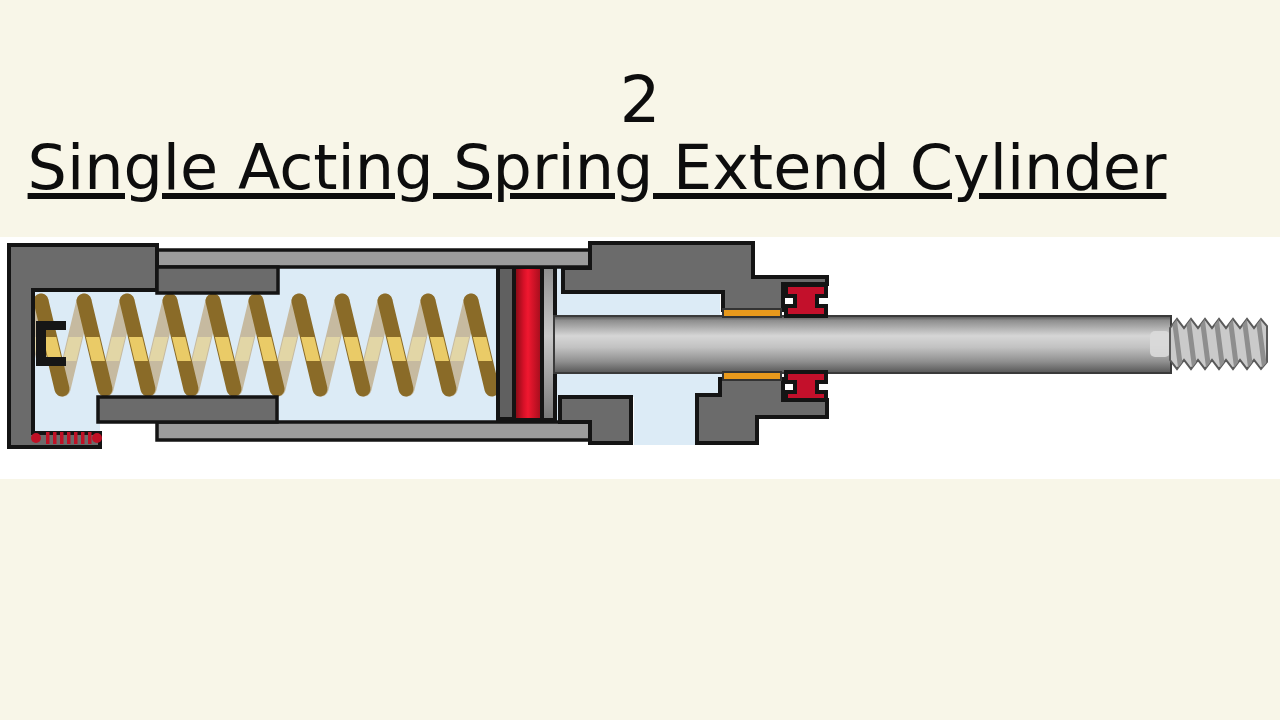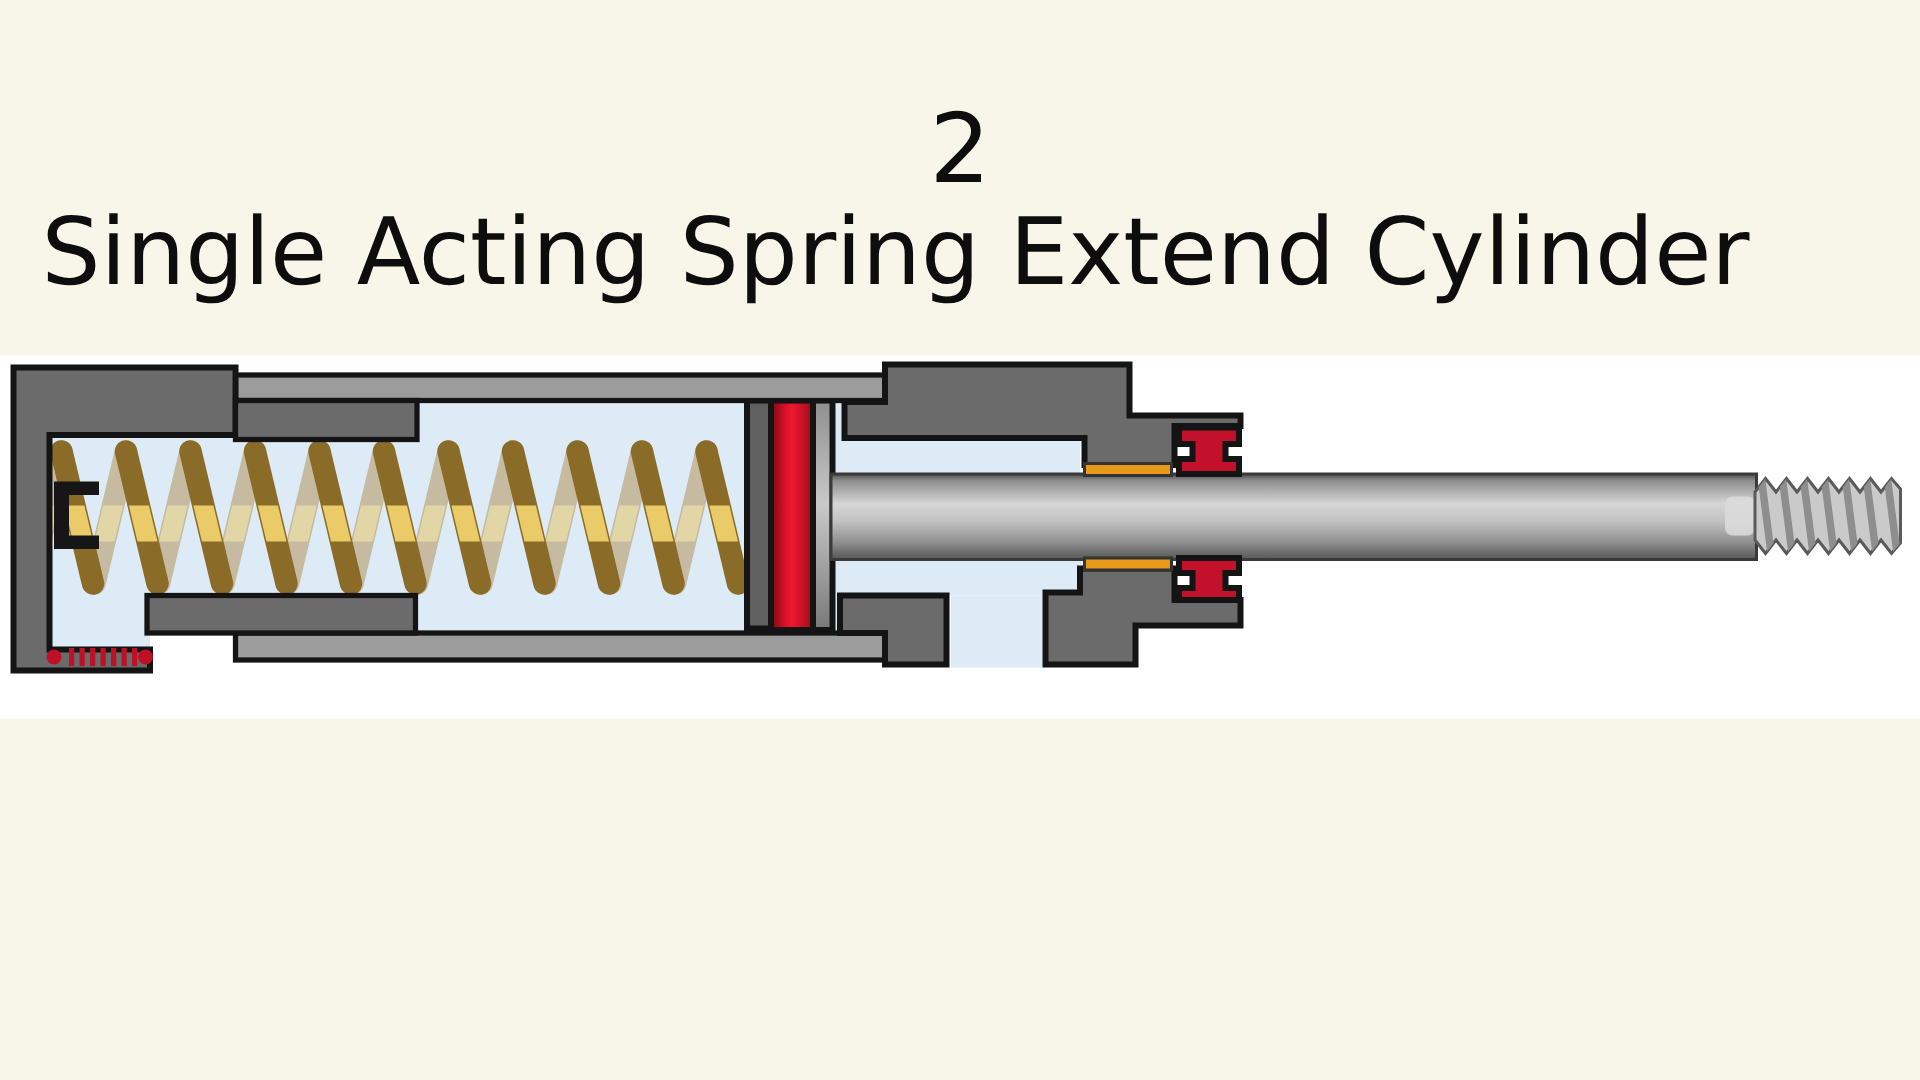--- a/index.html
+++ b/index.html
@@ -1,20 +1,20 @@
 <!DOCTYPE html>
 <html style="--cream: #F8F6E8; --canvas: #FFFFFF; --metal-dark: #6B6B6B; --metal-light: #9C9C9C; --chamber: #DCEBF6; --orange: #E8991C; --seal-red: #C3102B; --port-red: #C01025; --thread-light: #CACACA; --thread-shade: #8E8E8E;"><head>
 <meta charset="utf-8">
 <style>
   html,body{margin:0;padding:0;width:1280px;height:720px;overflow:hidden;
     background:var(--cream,#F8F6E8);font-family:"DejaVu Sans","Liberation Sans",sans-serif;}
   .page{position:relative;width:1280px;height:720px;}
   .title-block{position:absolute;left:0;top:0;width:1280px;text-align:center;color:#0d0d0d;}
   .slide-number{position:absolute;top:68px;left:0;width:1280px;font-size:64px;line-height:1;}
-  .slide-title{position:absolute;top:134px;left:0;width:1194px;font-size:62px;line-height:1.1;white-space:nowrap;}
+  .slide-title{position:absolute;top:134px;left:0;width:1194px;font-size:62px;line-height:1.1;white-space:nowrap;text-decoration:underline;}
   svg{position:absolute;left:0;top:0;}
   .outlined{stroke:#141414;stroke-width:4;stroke-linejoin:miter;}
 </style>
 </head>
 <body>
 
 <div class="page">
 
   <div class="title-block">
     <div class="slide-number">2</div>

